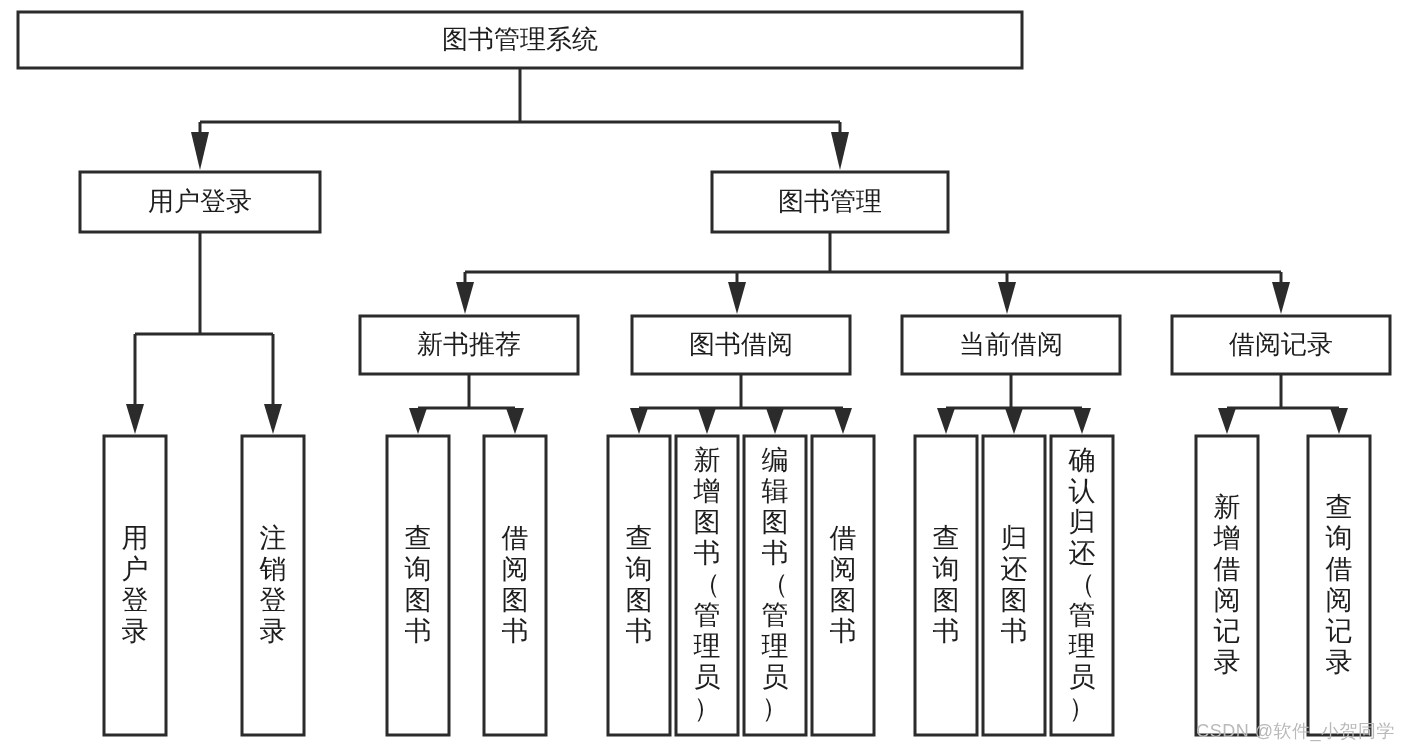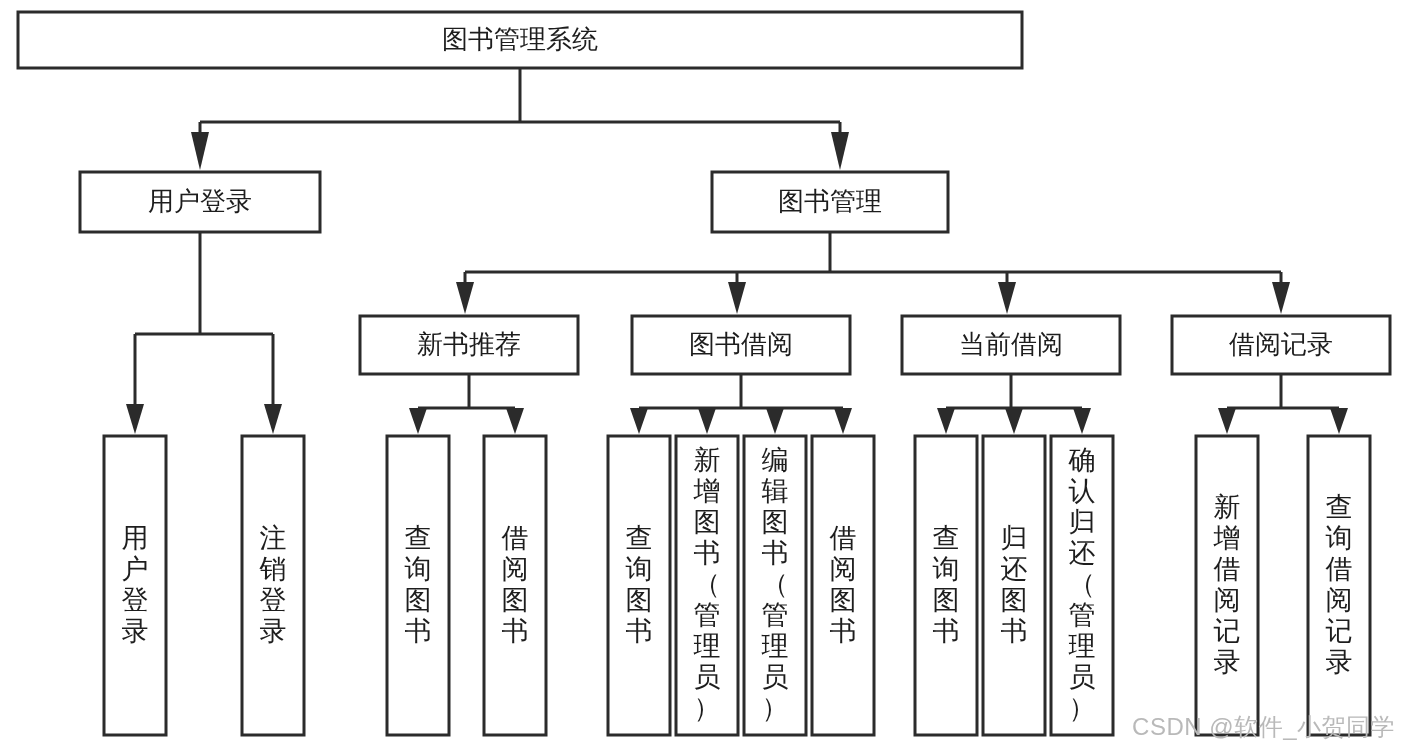--- a/index.html
+++ b/index.html
@@ -17,21 +17,21 @@
     fill:#1d1d1d;
     text-anchor:middle;
     dominant-baseline:middle;
   }
   .label-h{font-size:26px;}
   .label-v{font-size:27px;}
   .watermark{
     position:absolute;
     right:10px;bottom:4px;
     font-family:"Liberation Sans","DejaVu Sans",sans-serif;
-    font-size:24px;
+    font-size:18px;
     color:#b9b9b9;
     white-space:nowrap;
     letter-spacing:0.5px;
     user-select:none;
   }
 </style>
 </head>
 <body>
 
 <svg id="diagram" viewBox="0 0 1405 747" xmlns="http://www.w3.org/2000/svg">

